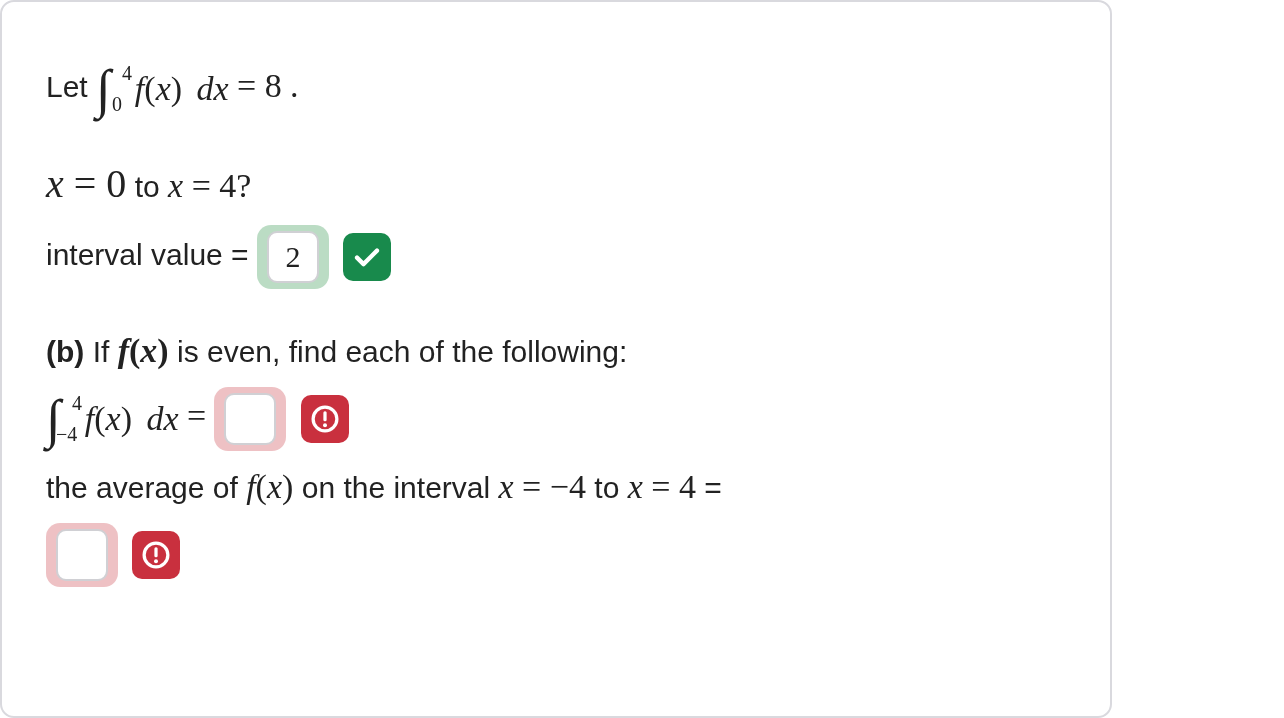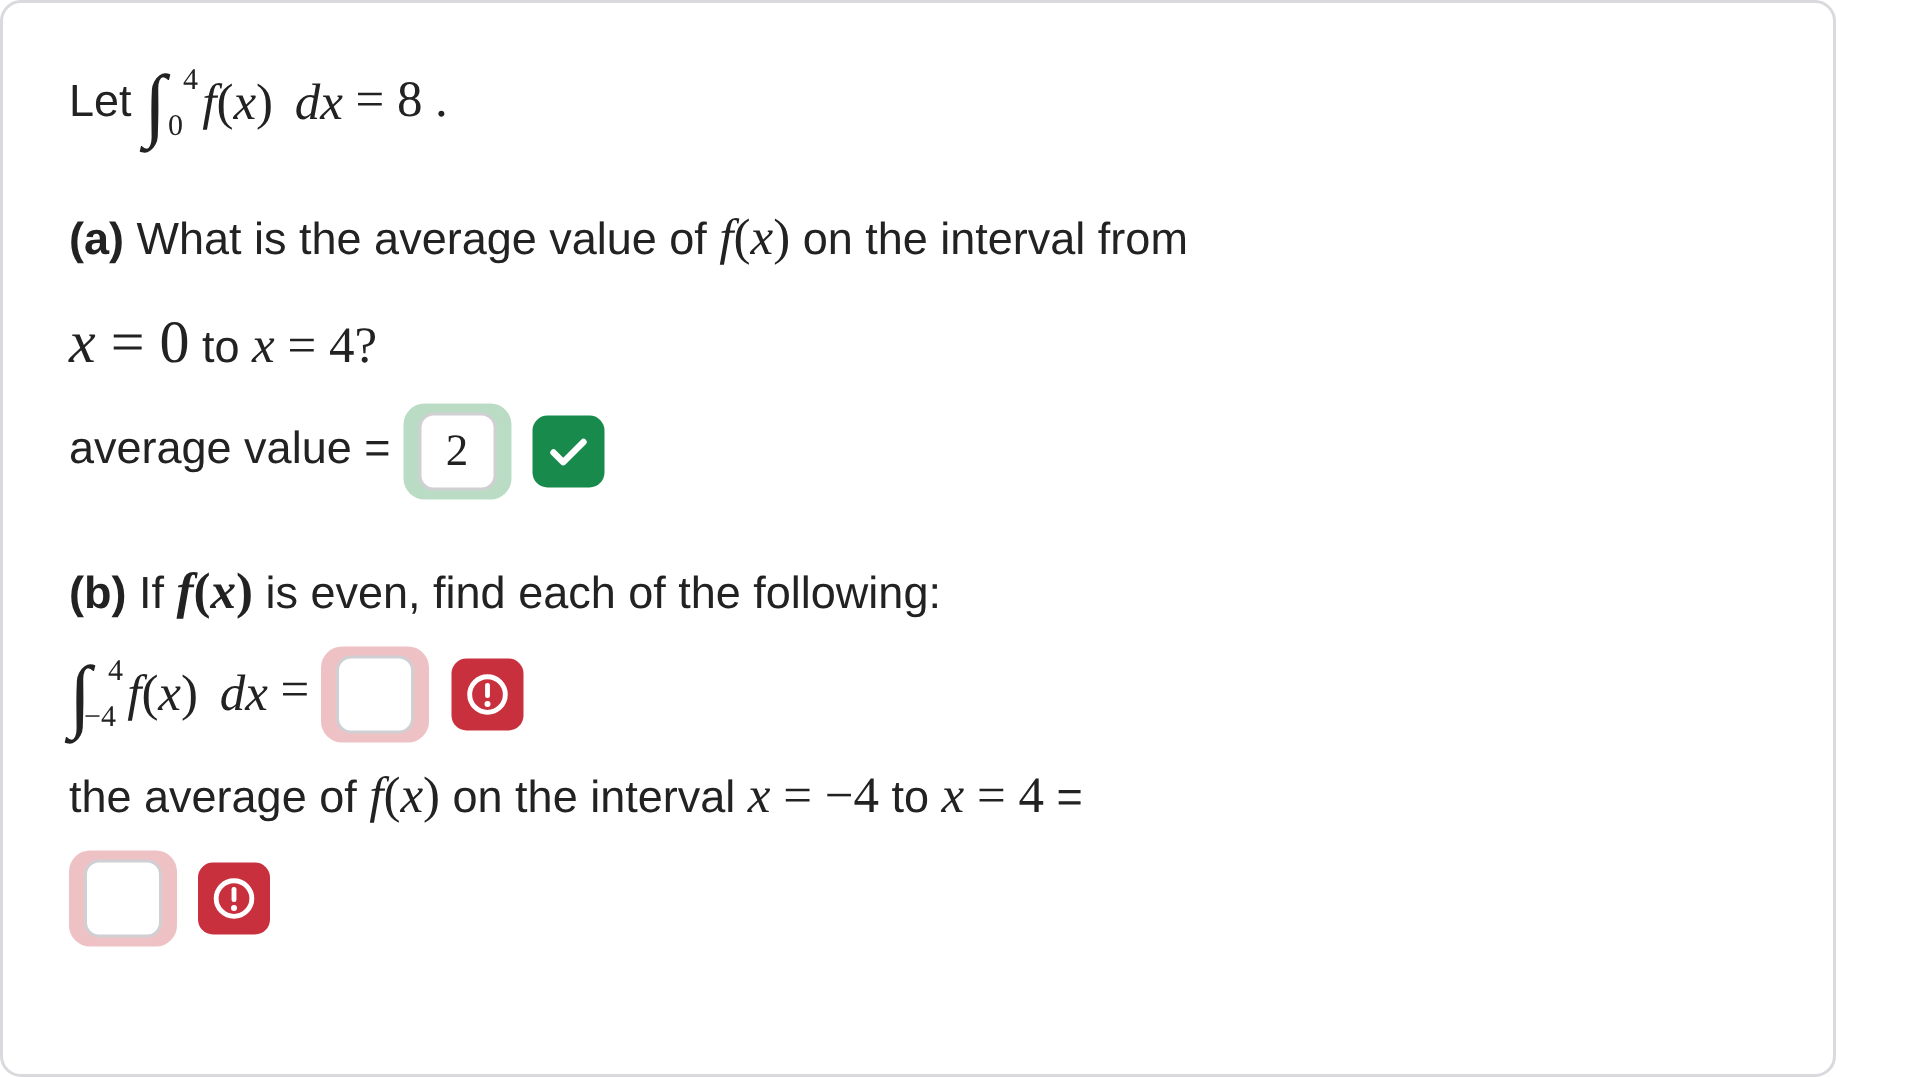--- a/index.html
+++ b/index.html
@@ -3,25 +3,25 @@
 <meta charset="utf-8">
 <style>
   * { box-sizing: border-box; }
   body {
     margin: 0;
     font-family: Arial, Helvetica, sans-serif;
     background: #ffffff;
     color: #222;
   }
   .card {
-    width: 1224px;
+    width: 1112px;
     height: 718px;
     border: 2px solid #d9d9de;
     border-radius: 14px;
-    padding: 37px 44px 36px 44px;
+    padding: 56px 44px 36px 44px;
     position: relative;
   }
   .line {
     font-size: 30px;
     line-height: 1.65;
     margin-bottom: 8px;
   }
   .gap { height: 26px; }
   .mathit { font-family: 'Times New Roman', Times, serif; font-style: italic; }
   .mathrm { font-family: 'Times New Roman', Times, serif; }
@@ -124,33 +124,27 @@
       </span>
     </span>
     <span class="mathrm" style="font-size:34px;"> = </span>
     <span class="mathrm" style="font-size:34px;">8</span>
     <span class="mathrm" style="font-size:34px;">.</span>
   </div>
 
   <div class="gap"></div>
 
   <div class="line">
-    <span class="bold">(a)</span>
-    <span> What is the average value of </span>
-    <span class="mathrm" style="font-size:34px;"><span class="mathit">f</span>(<span class="mathit">x</span>)</span>
-    <span> on the interval from</span>
-  </div>
-  <div class="line">
     <span class="mathrm" style="font-size:40px;"><span class="mathit">x</span> = 0</span>
     <span> to </span>
     <span class="mathrm" style="font-size:34px;margin-top:40px;"><span class="mathit">x</span> = 4?</span>
   </div>
 
   <div class="line" style="margin-top:6px;">
-    <span>average value =</span>
+    <span>interval value =</span>
     <span class="halo green">
       <span class="answer-box">2</span>
     </span>
     <span class="badge green">
       <svg viewBox="0 0 24 24">
         <path d="M4 12.5 L9.2 17.7 L20 6.9" fill="none" stroke="#ffffff" stroke-width="3.4" stroke-linecap="round" stroke-linejoin="round"></path>
       </svg>
     </span>
   </div>
 

